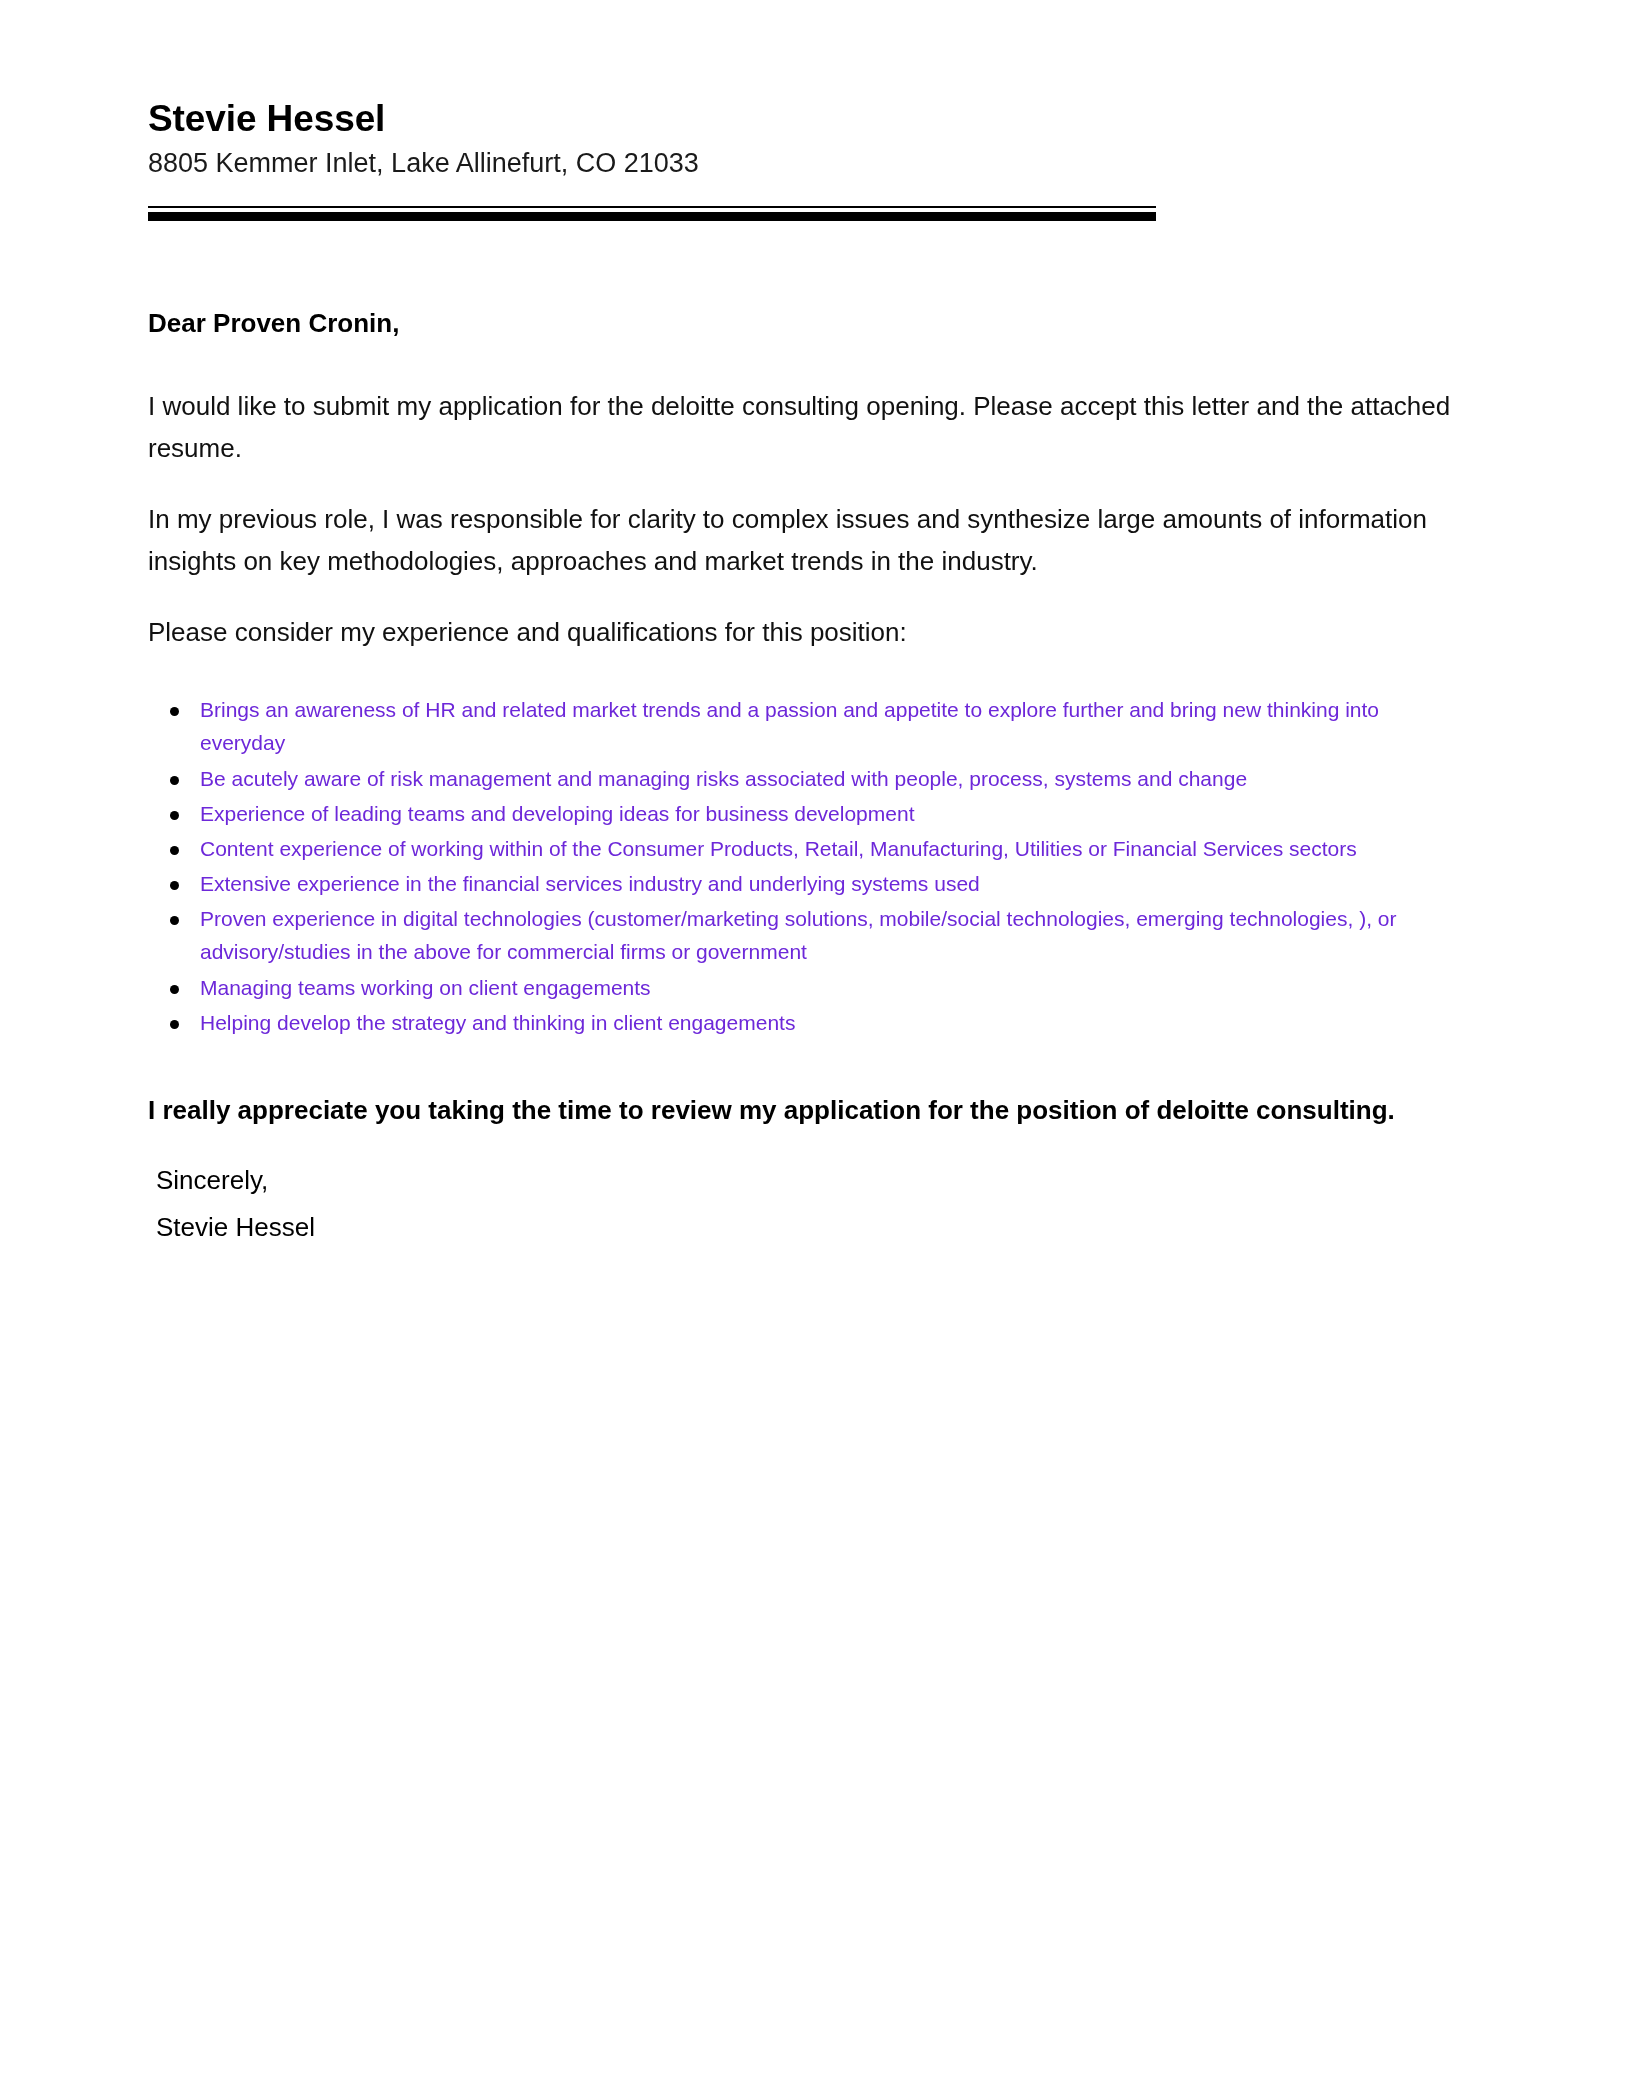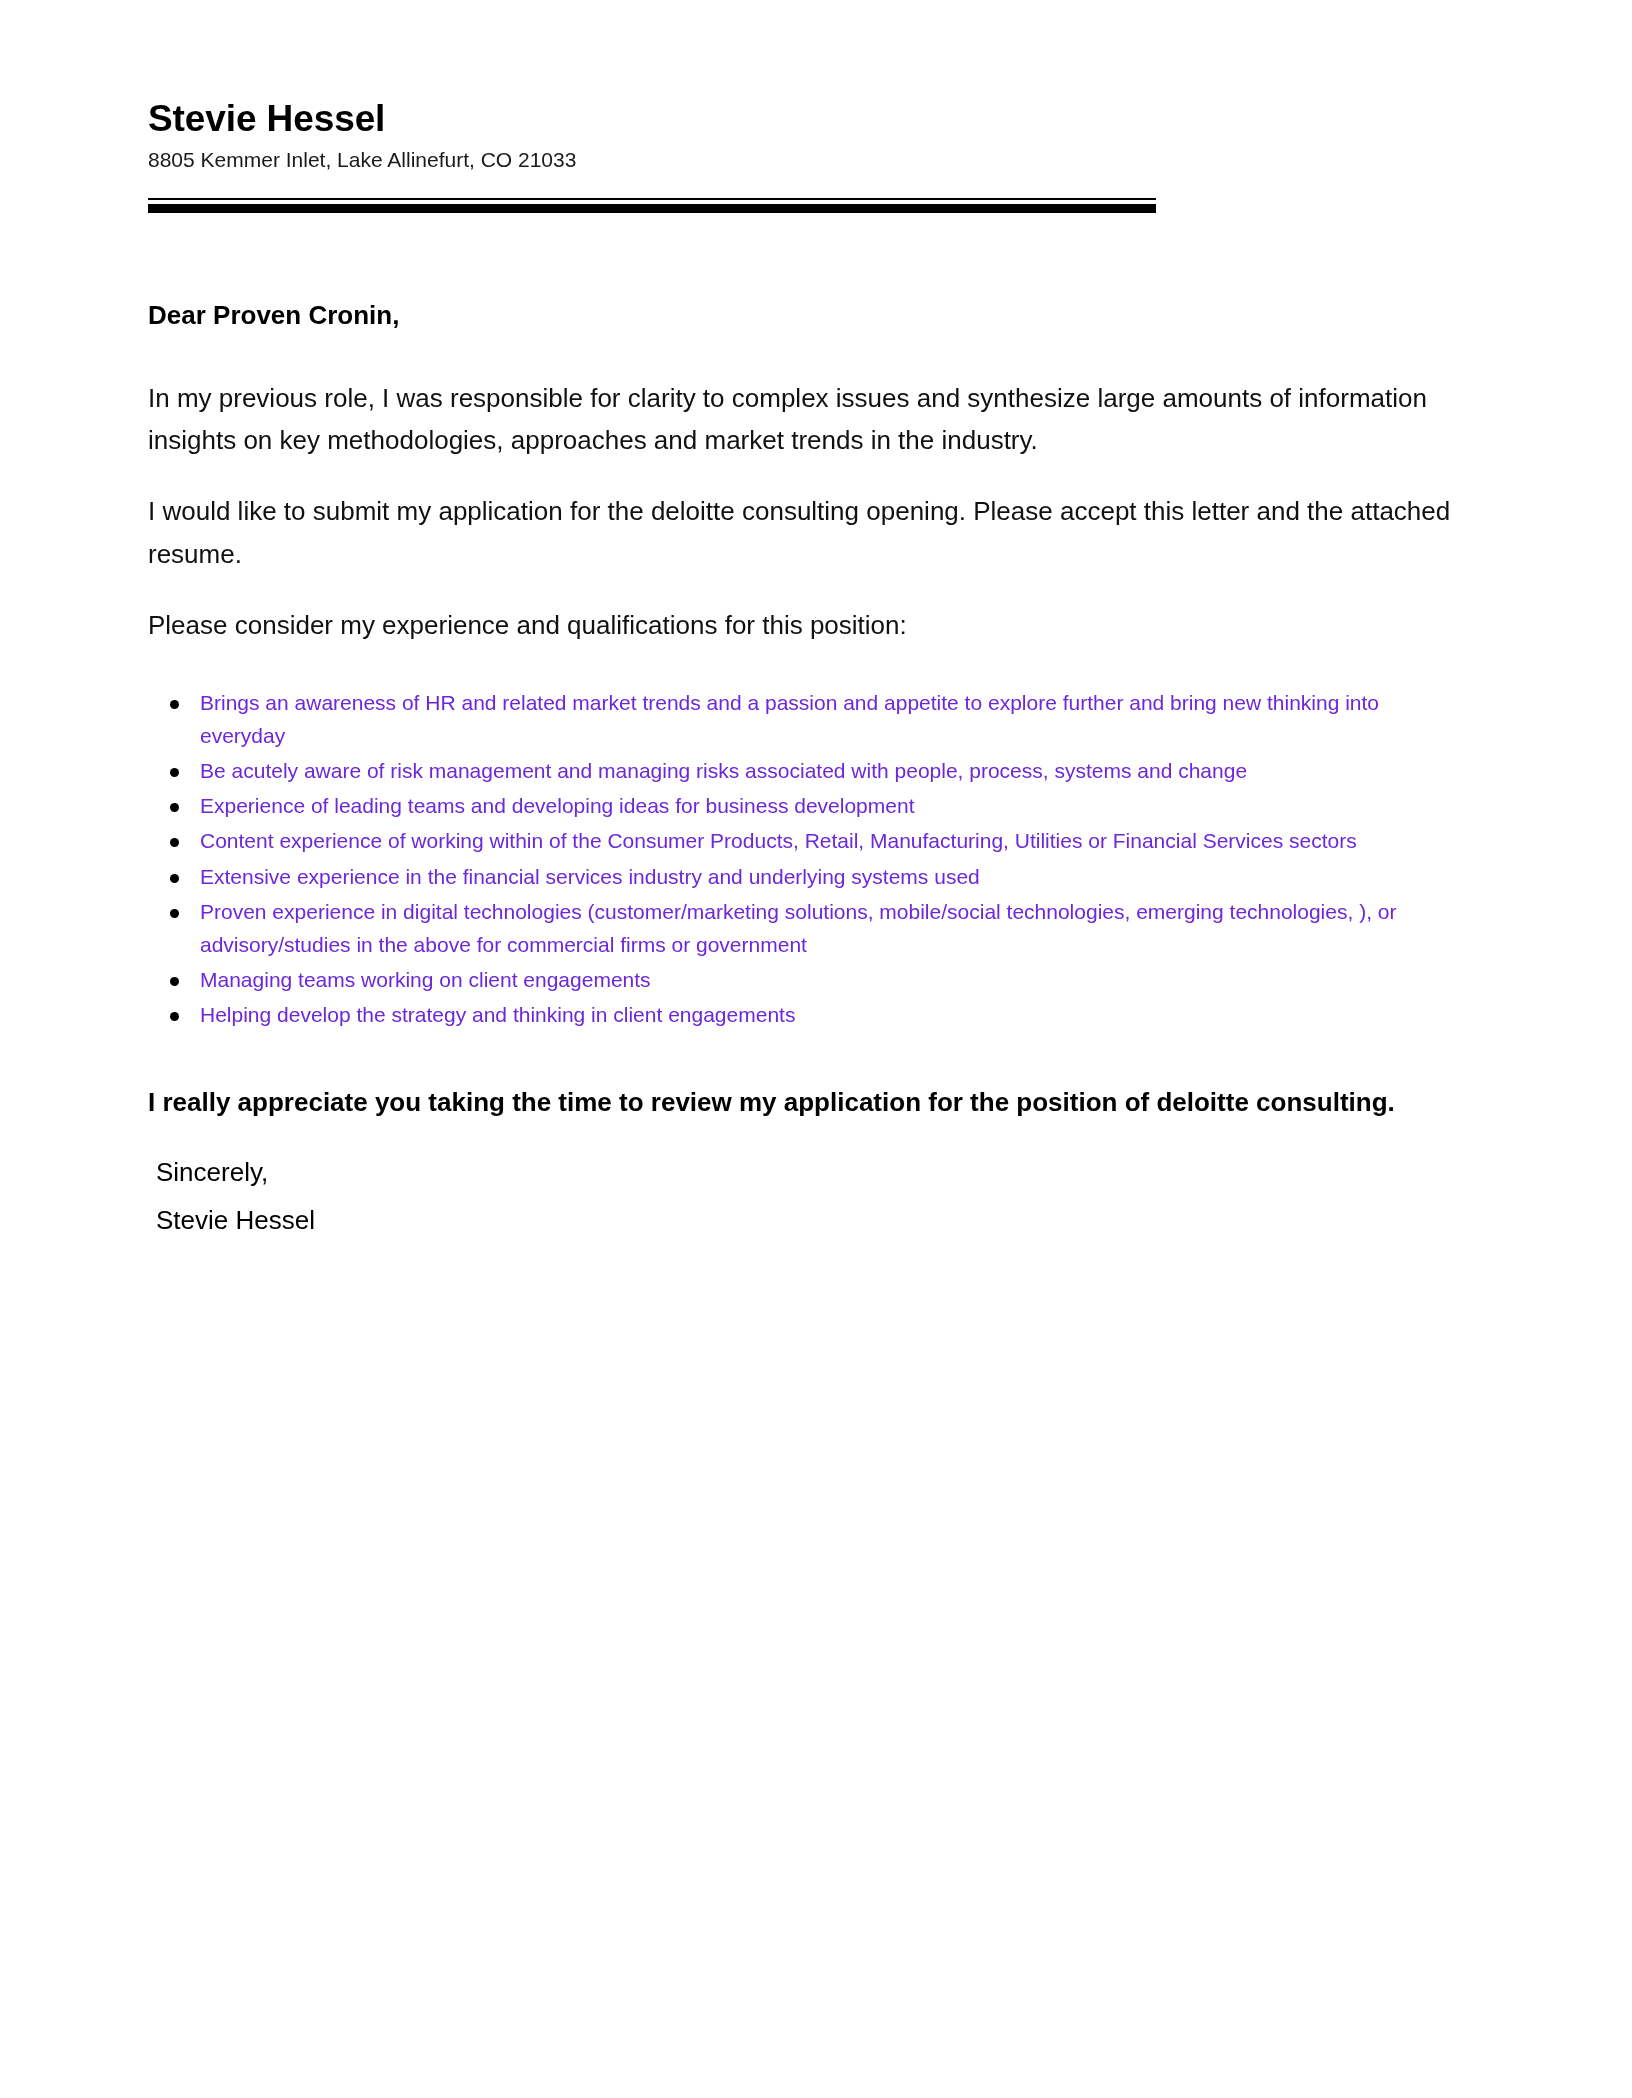--- a/index.html
+++ b/index.html
@@ -38,21 +38,21 @@
   }
   .sender-name {
     font-size: 37px;
     font-weight: bold;
     letter-spacing: -0.1px;
     line-height: 1.22;
     margin: 0 0 6px 0;
     color: #000000;
   }
   .sender-address {
-    font-size: 21px;
+    font-size: 27px;
     font-weight: normal;
     line-height: 1.25;
     margin: 0;
     color: #1a1a1a;
   }
 
   
   .header-rule {
     margin-top: 25px;
     width: 1008px;
@@ -158,23 +158,23 @@
     <div class="header-rule">
       <div class="rule-thin"></div>
       <div class="rule-gap"></div>
       <div class="rule-thick"></div>
     </div>
 
     <div class="letter-body">
 
       <p class="salutation">Dear Proven Cronin,</p>
 
+      <p class="para">I would like to submit my application for the deloitte consulting opening. Please accept this letter and the attached resume.</p>
+
       <p class="para">In my previous role, I was responsible for clarity to complex issues and synthesize large amounts of information insights on key methodologies, approaches and market trends in the industry.</p>
-
-      <p class="para">I would like to submit my application for the deloitte consulting opening. Please accept this letter and the attached resume.</p>
 
       <p class="para lead-in">Please consider my experience and qualifications for this position:</p>
 
       <ul class="qual-list">
         <li>
           <span class="bullet-dot"></span>
           <span>Brings an awareness of HR and related market trends and a passion and appetite to explore further and bring new thinking into everyday</span>
         </li>
         <li>
           <span class="bullet-dot"></span>

